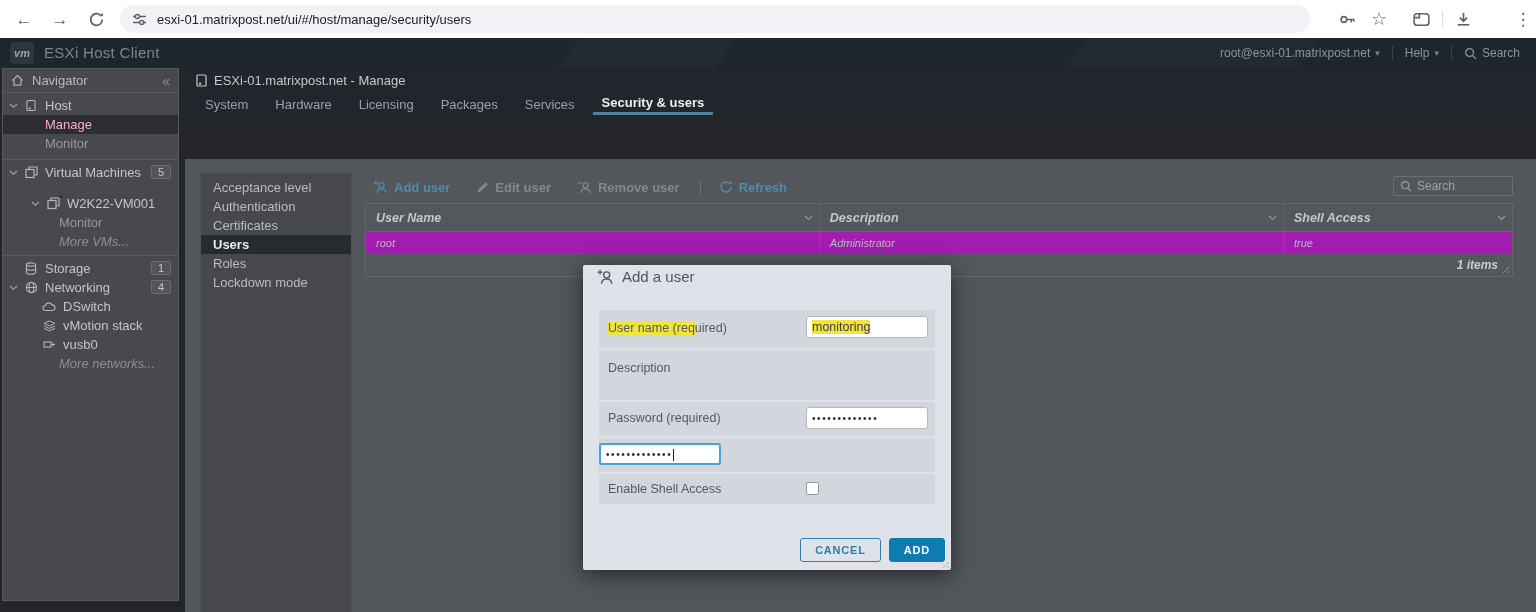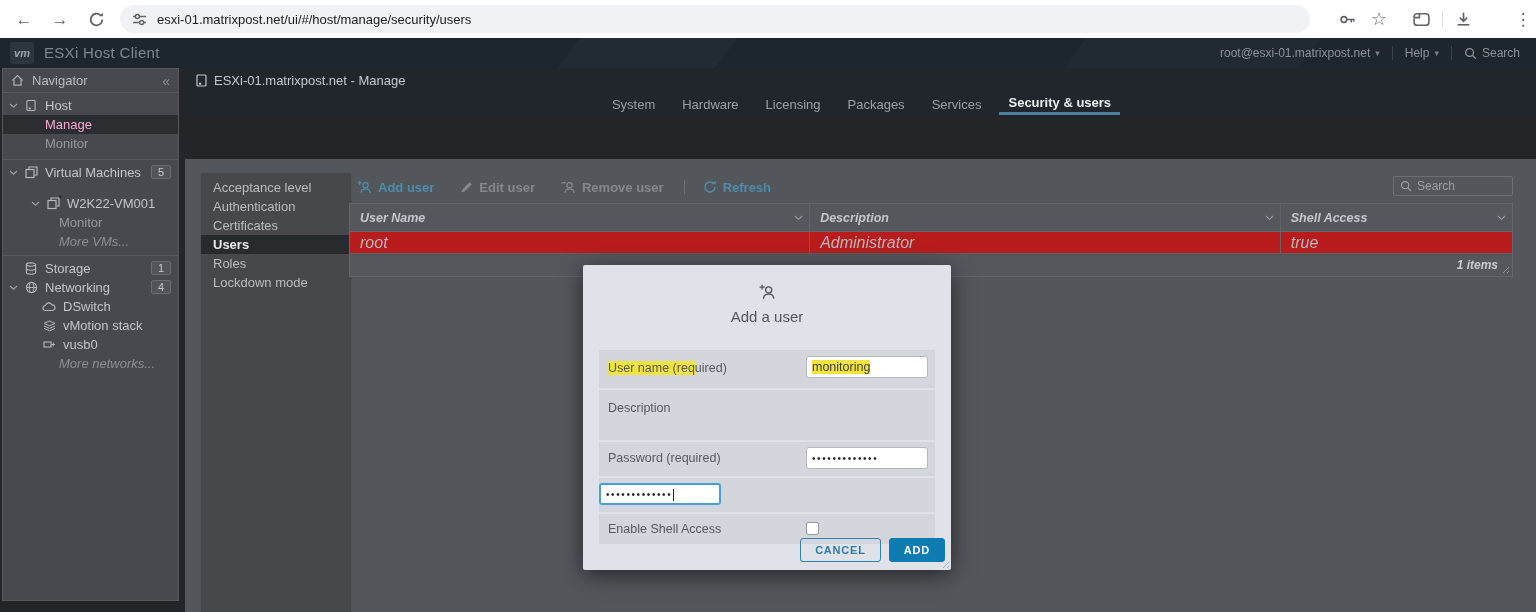--- a/index.html
+++ b/index.html
@@ -54,59 +54,59 @@
   .pl-l2 { padding-left:56px; }
   .badge { position:absolute; right:7px; top:2px; height:14px; line-height:12px; padding:0 6px; border:1px solid #6a6d72;
            background:#515459; border-radius:2px; font-size:11px; color:#c6c9cc; }
   .nav-sec { border-top:1px solid #57595d; margin-top:6px; padding-top:3px; }
   .vm-dot { position:absolute; right:-1px; top:-2px; width:3px; height:3px; background:#2c2e31; border-radius:50%; }
 
   
   .main { position:absolute; left:185px; top:30px; right:0; bottom:0; }
   .content-header { position:absolute; top:0; left:0; right:0; height:47px; background:#20262c; }
   .host-row { height:25px; display:flex; align-items:center; padding-left:11px; color:#c6c9cb; gap:7px; }
-  .tabs-row { height:22px; display:flex; padding-left:11px;justify-content:center; }
+  .tabs-row { height:22px; display:flex; padding-left:11px; }
   .tab { padding:0 9px; margin-right:9px; color:#9aa0a5; font-size:13px; cursor:pointer; display:flex; align-items:center; }
   .tab.active { color:#eceeef; font-weight:bold; border-bottom:3px solid #47829f; }
   .content-body { position:absolute; top:47px; left:0; right:0; height:488px; background:#53565b;margin-top:44px; }
 
   
   .subnav { position:absolute; left:15px; top:13px; width:152px; height:473px; background:#46484c;
             border:1px solid #505257; border-radius:3px; padding-top:5px; }
   .subnav-item { height:19px; line-height:19px; padding-left:12px; color:#babdc0; font-size:13px; cursor:pointer; }
   .subnav-item.sel { background:#282b2e; color:#e8eaec; font-weight:bold; }
 
   
-  .list-area { position:absolute; left:164px; top:15px; right:23px; }
+  .list-area { position:absolute; left:180px; top:15px; right:23px; }
   .toolbar { height:26px; position:relative; display:flex; align-items:center; }
   .tb-btn { display:flex; align-items:center; gap:6px; font-size:13px; font-weight:bold; cursor:pointer; margin-right:26px; }
   .tb-blue { color:#4e8cab; }
   .tb-dis { color:#85888c; cursor:default; }
   .tb-sep { width:1px; height:14px; background:#6c6f73; margin:0 18px 0 -6px; }
   .search-box { position:absolute; right:0; top:2px; width:120px; height:20px; border:1px solid #6c6f73; border-radius:2px;
                 display:flex; align-items:center; padding:0 6px; color:#9ca0a3; font-size:12px; gap:5px; cursor:text; }
 
   .grid { margin-top:3px; border:1px solid #63666b;font-style:italic; }
   .g-head { display:flex; background:#54575c; height:28px; border-bottom:1px solid #65686d; color:#c5c8cb; font-size:12.5px; font-weight:bold; }
-  .g-row  { display:flex; background:#b91c1c; height:22px; color:#b6b9bd; font-size:16px; border-bottom:1px solid #5a5d61; }
+  .g-row  { display:flex; background:#a21caf; height:22px; color:#b6b9bd; font-size:11px; border-bottom:1px solid #5a5d61; }
   .g-cell { display:flex; align-items:center; padding:0 6px 0 10px; }
   .c1 { width:39.6%; border-right:1px solid #606368; }
   .c2 { width:40.5%; border-right:1px solid #606368; }
   .c3 { width:19.9%; }
   .g-caret { margin-left:auto; color:#9a9da1; display:flex; }
   .g-foot { position:relative; background:#54575c; height:22px; display:flex; align-items:center;
             justify-content:flex-end; padding-right:14px; color:#c9ccce; font-size:12px; font-weight:bold; }
   .grip { position:absolute; width:9px; height:9px;
           background:repeating-linear-gradient(135deg, transparent 0 2px, #9aa0a8 2px 3px);
           clip-path:polygon(100% 0, 100% 100%, 0 100%); }
 
   
   .modal { position:absolute; left:583px; top:227px; width:368px; height:305px; background:#dfe2e8; border-radius:2px;
            box-shadow:0 5px 22px rgba(0,0,0,.55); color:#53565c; }
-  .m-title { display:flex; align-items:center; gap:8px; padding:19px 14px 0; font-size:15px; color:#53565c;flex-direction:column; }
+  .m-title { display:flex; align-items:center; gap:8px; padding:3px 14px 0; font-size:15px; color:#53565c; }
   .m-rows { margin:25px 16px 0; }
   .m-row { display:flex; background:#d3d6dd; margin-bottom:2px; }
   .m-label { width:207px; padding:11px 4px 0 9px; font-size:12.5px; color:#56595f; }
   .m-field { flex:1; padding-top:6px; }
   .hl { background:#f2e43e;margin-top:24px; }
   .tb-input { width:122px; height:22px; background:#fff; border:1px solid #b5b8bf; border-radius:3px;
               font-size:12.5px; color:#3c3f44; line-height:20px; padding:0 5px; overflow:hidden; white-space:nowrap; }
   .tb-area { height:37px; line-height:15px; padding:2px 5px; white-space:normal; position:relative; }
   .dots { font-size:10px; letter-spacing:1.6px; color:#26282c; line-height:20px; }
   .focused { border:2px solid #49a0d5; line-height:18px; }

